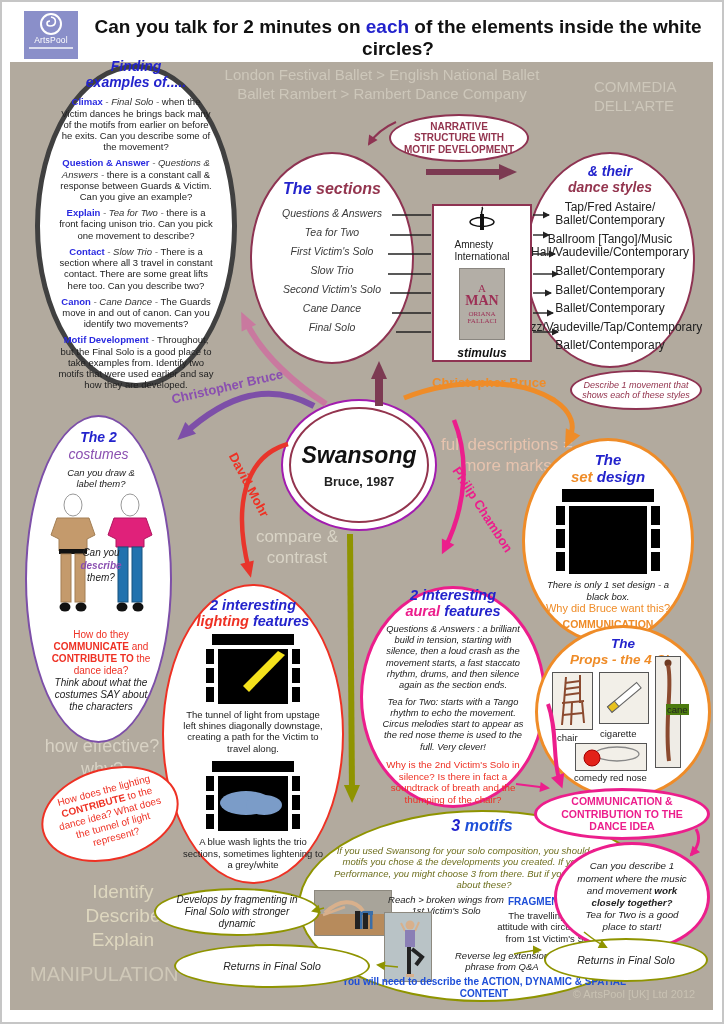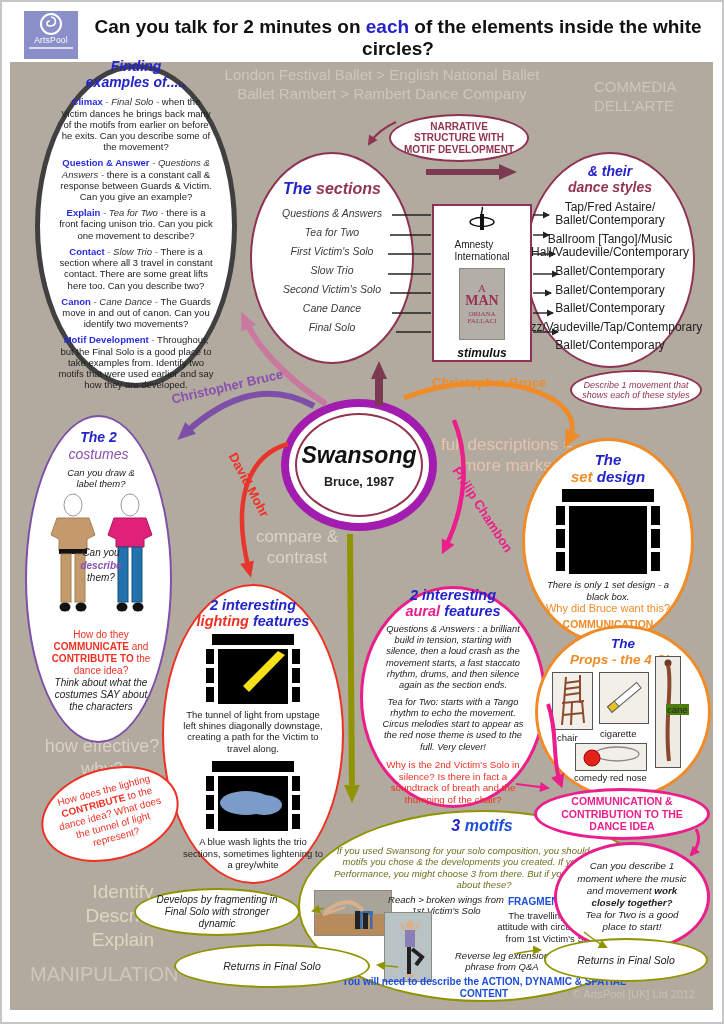--- a/index.html
+++ b/index.html
@@ -201,21 +201,21 @@
       <div style="font-size:7px;margin-top:3px;">ORIANA</div>
       <div style="font-size:7px;">FALLACI</div>
     </div>
     <div class="bd it" style="font-size:12px;margin-top:6px;color:#111;">stimulus</div>
   </div>
 
   <div class="bub b-maroon flexcol" style="left:568px;top:368px;width:132px;height:40px;border-width:2px;padding:3px 10px;">
     <div class="it t-maroon" style="font-size:9px;line-height:1.15;">Describe 1 movement that shows each of these styles</div>
   </div>
 
-  <div class="bub" style="left:279px;top:397px;width:156px;height:132px;border:8px solid #a21caf;z-index:3;">
+  <div class="bub" style="left:279px;top:397px;width:156px;height:132px;border:2px solid #a21caf;z-index:3;">
     <div class="abs flexcol" style="left:6px;top:6px;right:6px;bottom:6px;border:2.5px solid #93344e;border-radius:50%;background:#fff;">
       <div class="bd it" style="font-size:23px;color:#111;">Swansong</div>
       <div class="bd" style="font-size:12.5px;color:#222;margin-top:6px;">Bruce, 1987</div>
     </div>
   </div>
 
   <div class="bub b-purple" style="left:23px;top:413px;width:147px;height:328px;z-index:3;">
     <div class="abs bd it t-blue" style="left:0;top:12px;width:100%;font-size:14px;">The 2</div>
     <div class="abs it t-purple" style="left:0;top:29px;width:100%;font-size:14px;">costumes</div>
     <div class="abs it" style="left:38px;top:50px;width:72px;font-size:9.5px;color:#222;line-height:1.2;">Can you draw &amp; label them?</div>
@@ -349,21 +349,21 @@
     <div class="t-pink bd" style="font-size:10.5px;line-height:1.2;">COMMUNICATION &amp; CONTRIBUTION TO THE DANCE IDEA</div>
   </div>
 
   <div class="bub b-pink flexcol" style="left:552px;top:840px;width:156px;height:110px;padding:8px 16px;z-index:3;">
     <div class="it" style="font-size:9.8px;color:#222;line-height:1.25;">
       <span>Can you describe 1 moment where the music and movement </span><span class="bd">work closely together?</span>
       <div>Tea for Two is a good place to start!</div>
     </div>
   </div>
 
-  <div class="bub b-olive flexcol" style="left:132px;top:886px;width:166px;height:48px;padding:4px 12px;z-index:3;">
+  <div class="bub b-olive flexcol" style="left:152px;top:886px;width:166px;height:48px;padding:4px 12px;z-index:3;">
     <div class="small-e" style="font-size:10px;line-height:1.2;">Develops by fragmenting in Final Solo with stronger dynamic</div>
   </div>
   <div class="bub b-olive flexcol" style="left:172px;top:942px;width:196px;height:44px;padding:4px 12px;z-index:3;">
     <div class="small-e">Returns in Final Solo</div>
   </div>
   <div class="bub b-olive flexcol" style="left:542px;top:936px;width:164px;height:44px;padding:4px 12px;z-index:3;">
     <div class="small-e">Returns in Final Solo</div>
   </div>
 
   <div class="bub b-red flexcol" style="left:38px;top:766px;width:140px;height:92px;padding:6px 12px;transform:rotate(-15deg);z-index:3;">

